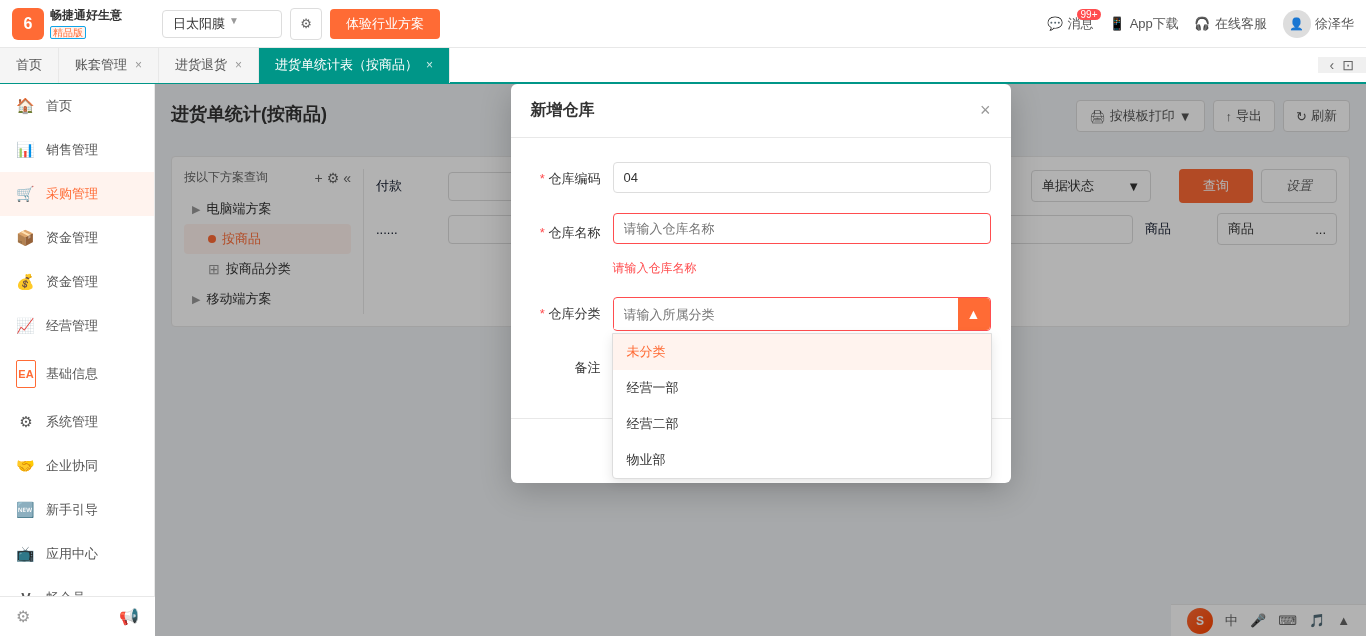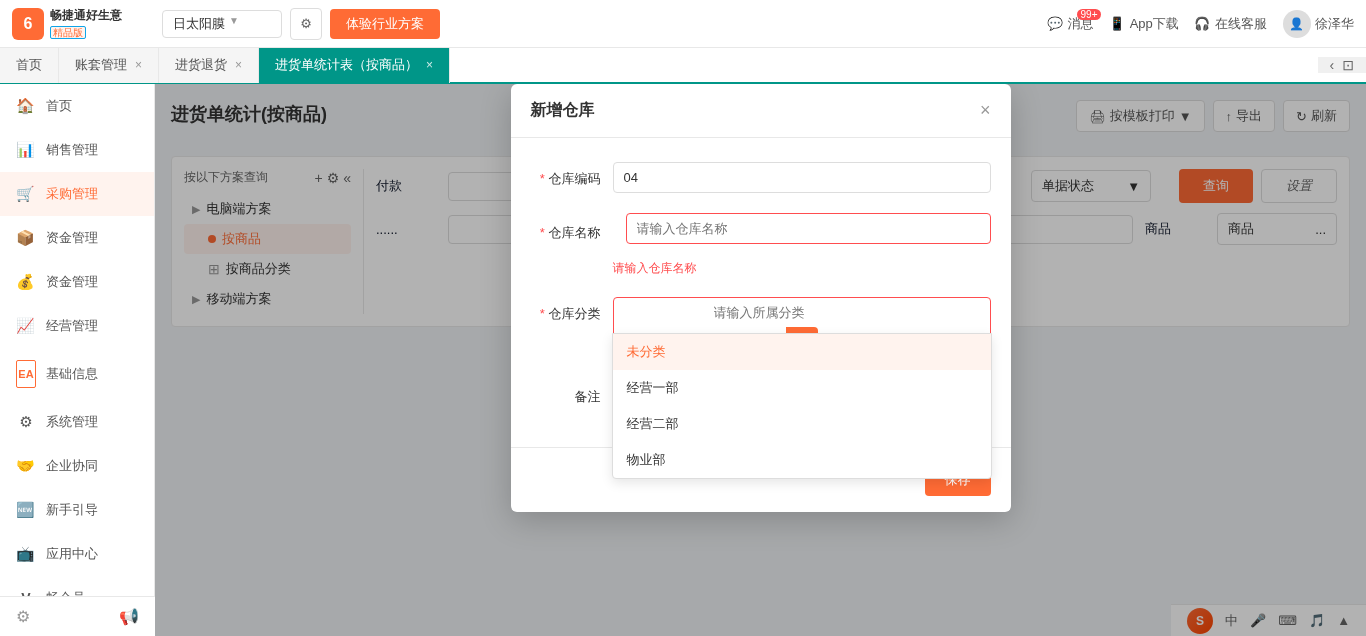--- a/index.html
+++ b/index.html
@@ -254,21 +254,20 @@
     }
     .btn-save { background: #ff6b35; color: white; border: none; border-radius: 4px; padding: 7px 20px; cursor: pointer; font-size: 13px; }
 
     
     .classify-wrapper { flex: 1; position: relative; }
     .classify-input-row {
       display: flex; align-items: center;
       border: 1px solid #ff4d4f;
       border-radius: 4px; overflow: visible;
       position: relative;
-      flex-direction: column;
     }
     .classify-input {
       flex: 1; border: none; padding: 7px 10px; font-size: 13px; color: #333;
       outline: none;
     }
     .classify-toggle {
       width: 32px; height: 32px; background: #ff6b35;
       display: flex; align-items: center; justify-content: center;
       color: white; cursor: pointer; font-size: 14px;
       border-radius: 0 4px 4px 0;
@@ -534,21 +533,21 @@
         <div class="modal-body">
 
           <div class="modal-form-row">
             <label class="modal-label required">
               <span>仓库编码</span>
             </label>
             <input class="modal-input" type="text" value="04" style="">
           </div>
 
           <div class="modal-form-row" style="flex-direction:column;align-items:stretch;">
-            <div style="display:flex;align-items:center;gap:25px;">
+            <div style="display:flex;align-items:center;gap:12px;">
               <label class="modal-label required">
                 <span>仓库名称</span>
               </label>
               <input class="modal-input error" type="text" placeholder="请输入仓库名称" style="">
             </div>
             <div style="padding-left:82px;margin-top:4px;">
               <span class="error-msg">请输入仓库名称</span>
             </div>
           </div>
 

